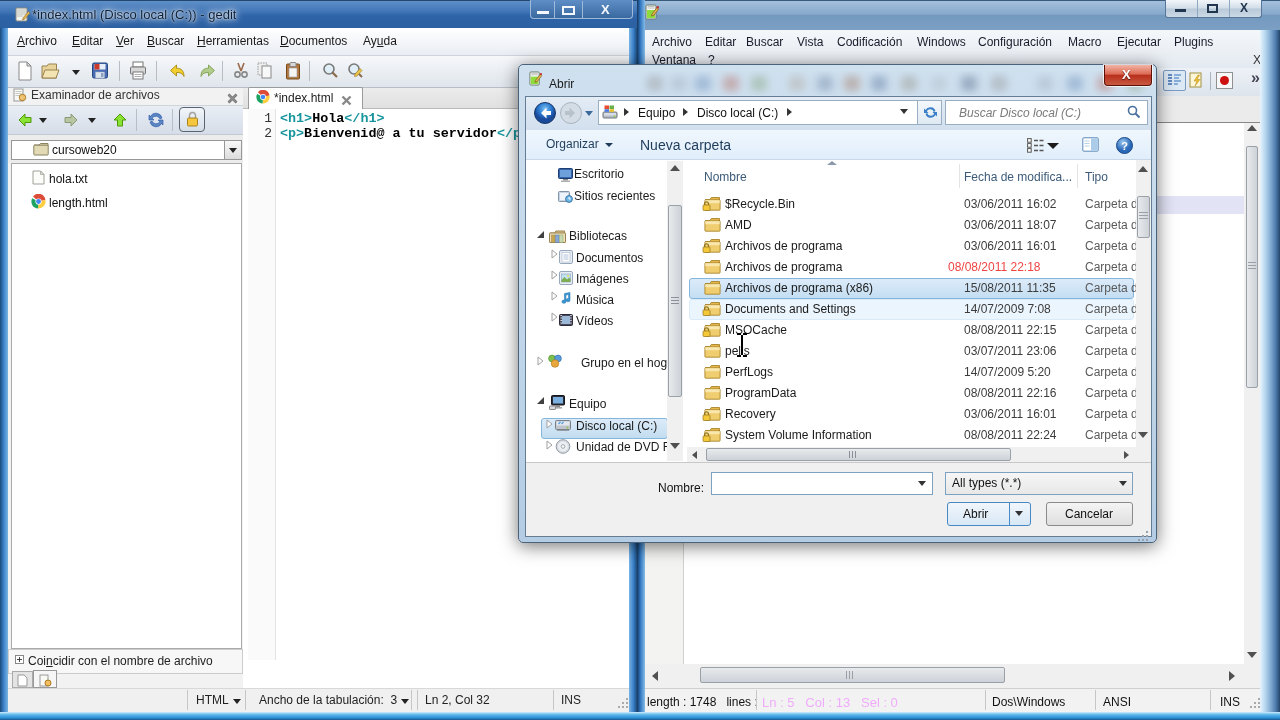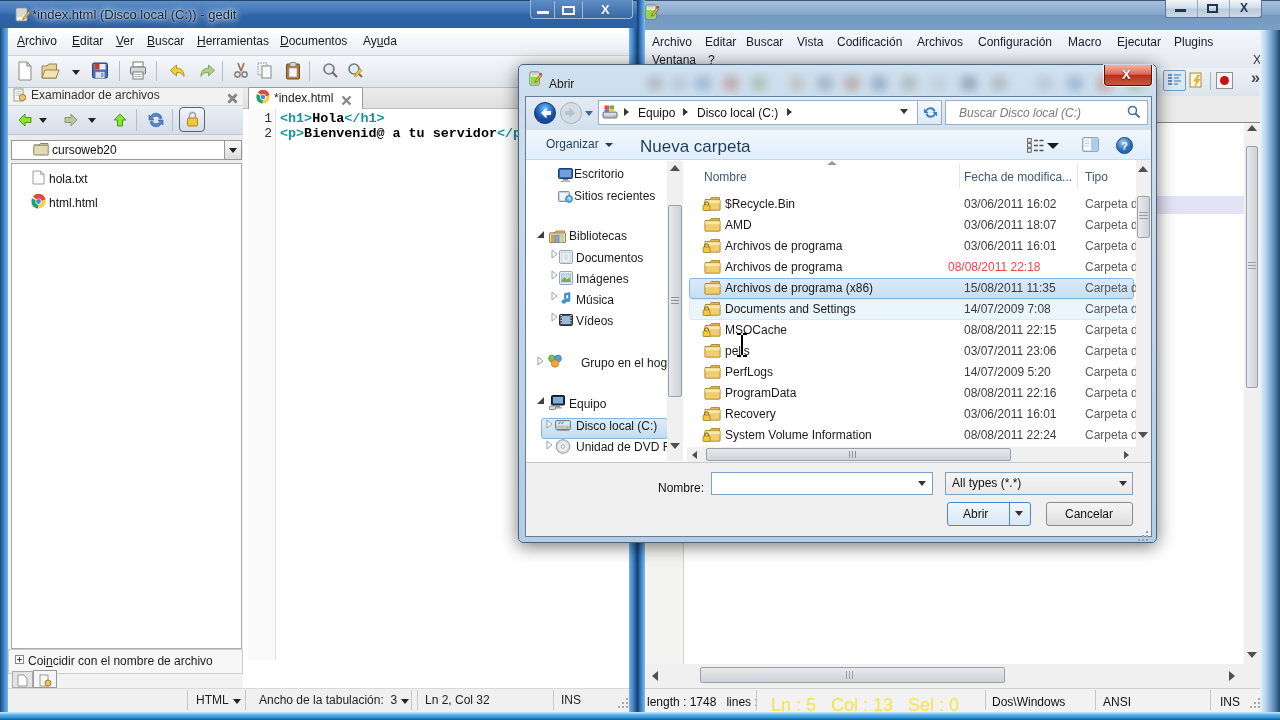--- a/index.html
+++ b/index.html
@@ -158,21 +158,21 @@
         </svg></div>
   <div class="txt" style="left:49px;top:172px;font-size:12px;color:#111;">hola.txt</div>
   <div class="abs" id="fl-chrome" style="left:31px;top:194px;width:15px;height:15px;"><svg width="15" height="15" viewBox="0 0 15 15">
           <circle cx="7.5" cy="7.5" r="7" fill="#fff"></circle>
           <path d="M7.5 7.5 L2 2.4 A7 7 0 0 1 14.4 6 Z" fill="#dd4b39"></path>
           <path d="M7.5 7.5 L14.4 6 A7 7 0 0 1 7 14.5 Z" fill="#ffcd40"></path>
           <path d="M7.5 7.5 L7 14.5 A7 7 0 0 1 1.2 4.2 Z" fill="#1da462"></path>
           <circle cx="7.5" cy="7.5" r="3.1" fill="#fff"></circle>
           <circle cx="7.5" cy="7.5" r="2.4" fill="#4285f4"></circle>
         </svg></div>
-  <div class="txt" style="left:49px;top:196px;font-size:12px;color:#111;">html.html</div>
+  <div class="txt" style="left:49px;top:196px;font-size:12px;color:#111;">length.html</div>
 
   <div class="abs" style="left:8px;top:649px;width:235px;height:25px;background:#f7f7f7;border:1px solid #ccc;"></div>
   <div class="abs" style="left:15px;top:655px;width:9px;height:9px;border:1px solid #888;background:#fff;"></div>
   <div class="abs" style="left:17px;top:659px;width:5px;height:1px;background:#444;"></div>
   <div class="abs" style="left:19px;top:657px;width:1px;height:5px;background:#444;"></div>
   <div class="txt" style="left:28px;top:654px;font-size:12px;color:#222;">Coi<u>n</u>cidir con el nombre de archivo</div>
 
   <div class="abs" style="left:12px;top:671px;width:21px;height:17px;background:#e4e4e4;border:1px solid #aaa;"></div>
   <div class="abs" style="left:33px;top:670px;width:24px;height:18px;background:#f6f6f6;border:1px solid #999;"></div>
   <div class="abs" id="mt1" style="left:17px;top:673px;width:11px;height:13px;"><svg width="11" height="13" viewBox="0 0 11 13">
@@ -243,21 +243,21 @@
   <div class="abs" style="left:538px;top:9px;width:11px;height:3px;background:#20364e;"></div>
   <div class="abs" style="left:570px;top:4px;width:11px;height:9px;border:2px solid #20364e;"></div>
   <div class="txt" style="left:603px;top:1px;font-size:12px;font-weight:bold;color:#20364e;">X</div>
 
   <div class="abs" style="left:4px;top:30px;width:633px;height:38px;background:linear-gradient(180deg,#f4f7fa,#e4eaf1);"></div>
   <div class="txt" style="left:15px;top:35px;font-size:12px;color:#1a1a2a;">Archivo</div>
       <div class="txt" style="left:68px;top:35px;font-size:12px;color:#1a1a2a;">Editar</div>
       <div class="txt" style="left:109px;top:35px;font-size:12px;color:#1a1a2a;">Buscar</div>
       <div class="txt" style="left:160px;top:35px;font-size:12px;color:#1a1a2a;">Vista</div>
       <div class="txt" style="left:200px;top:35px;font-size:12px;color:#1a1a2a;">Codificación</div>
-      <div class="txt" style="left:280px;top:35px;font-size:12px;color:#1a1a2a;">Archivos</div>
+      <div class="txt" style="left:280px;top:35px;font-size:12px;color:#1a1a2a;">Windows</div>
       <div class="txt" style="left:341px;top:35px;font-size:12px;color:#1a1a2a;">Configuración</div>
       <div class="txt" style="left:431px;top:35px;font-size:12px;color:#1a1a2a;">Macro</div>
       <div class="txt" style="left:480px;top:35px;font-size:12px;color:#1a1a2a;">Ejecutar</div>
       <div class="txt" style="left:537px;top:35px;font-size:12px;color:#1a1a2a;">Plugins</div>
   <div class="txt" style="left:15px;top:53px;font-size:12px;color:#1a1a2a;">Ventana ?</div>
   <div class="txt" style="left:616px;top:53px;font-size:12px;color:#333;">X</div>
 
   <div class="abs" style="left:4px;top:68px;width:633px;height:28px;background:linear-gradient(180deg,#eef2f7,#dde4ec);"></div>
   <div class="abs" id="npp-tb-right" style="left:520px;top:68px;width:117px;height:28px;"><div class="abs" style="left:6px;top:2px;width:23px;height:21px;background:#dce8f4;border:1px solid #7a9ac0;border-radius:2px;"></div><svg class="abs" style="left:10px;top:5px;" width="15" height="15" viewBox="0 0 15 15">
           <path d="M1 2 h4 M1 5 h4 M1 8 h4 M1 11 h4" stroke="#3a6ab0" stroke-width="1.4"></path>
@@ -287,21 +287,21 @@
 
   <div class="abs" style="left:8px;top:664px;width:615px;height:24px;background:#f0f0f0;"></div>
   <div class="abs" style="left:63px;top:667px;width:305px;height:16px;background:linear-gradient(180deg,#e8eaec,#cdd2d8);border:1px solid #9aa0a8;border-radius:2px;"></div>
       <div class="abs" style="left:209px;top:671px;width:1px;height:8px;background:#9aa0a8;box-shadow:3px 0 0 #9aa0a8, 6px 0 0 #9aa0a8;"></div>
   <div class="abs" style="left:15px;top:671px;width:0;height:0;border-top:5px solid transparent;border-bottom:5px solid transparent;border-right:6px solid #505050;"></div>
   <div class="abs" style="left:592px;top:671px;width:0;height:0;border-top:5px solid transparent;border-bottom:5px solid transparent;border-left:6px solid #505050;"></div>
 
   <div class="abs" style="left:4px;top:688px;width:633px;height:24px;background:#f2f2f2;border-top:1px solid #cfcfcf;"></div>
   <div class="txt" style="left:10px;top:695px;font-size:12px;color:#111;">length : 1748&nbsp;&nbsp;&nbsp;lines :</div>
   <div class="abs" style="left:119px;top:690px;width:1px;height:20px;background:#c6c6c6;"></div>
-  <div class="txt" style="left:125px;top:695px;font-size:18px;color:#fde047;margin-left:9px;">Ln : 5&nbsp;&nbsp;&nbsp;Col : 13&nbsp;&nbsp;&nbsp;Sel : 0</div>
+  <div class="txt" style="left:125px;top:695px;font-size:13px;color:#f0abfc;">Ln : 5&nbsp;&nbsp;&nbsp;Col : 13&nbsp;&nbsp;&nbsp;Sel : 0</div>
   <div class="abs" style="left:348px;top:690px;width:1px;height:20px;background:#c6c6c6;"></div>
   <div class="txt" style="left:355px;top:695px;font-size:12px;color:#111;">Dos\Windows</div>
   <div class="abs" style="left:458px;top:690px;width:1px;height:20px;background:#c6c6c6;"></div>
   <div class="txt" style="left:466px;top:695px;font-size:12px;color:#111;">ANSI</div>
   <div class="abs" style="left:573px;top:690px;width:1px;height:20px;background:#c6c6c6;"></div>
   <div class="txt" style="left:583px;top:695px;font-size:12px;color:#111;">INS</div>
       <div class="abs" style="left:621px;top:698px;width:2px;height:2px;background:#aaa;box-shadow:-4px 4px 0 #aaa,0 4px 0 #aaa,-8px 8px 0 #aaa,-4px 8px 0 #aaa,0 8px 0 #aaa;"></div>
 
   <div class="abs" style="left:0;top:0;width:8px;height:720px;background:linear-gradient(90deg,#16375c,#2e74be 40%,#86bce8);"></div>
   <div class="abs" style="left:623px;top:30px;width:20px;height:682px;background:linear-gradient(90deg,#e8f4fc 0%,#b8d8f0 25%,#7fa8d0 55%,#4a78aa 80%,#24466a 100%);"></div>
@@ -388,21 +388,21 @@
   <div class="abs" style="left:426px;top:35px;width:203px;height:25px;background:#fff;border:1px solid #98aec2;"></div>
   <div class="txt" style="left:440px;top:41px;font-size:12px;font-style:italic;color:#7a7a7a;">Buscar Disco local (C:)</div>
   <div class="abs" id="search-mag" style="left:608px;top:40px;width:14px;height:14px;"><svg width="14" height="14" viewBox="0 0 14 14">
           <circle cx="5.5" cy="5.5" r="4" fill="none" stroke="#4a70a0" stroke-width="1.6"></circle>
           <path d="M8.5 8.5 L12.5 12.5" stroke="#4a70a0" stroke-width="2"></path>
         </svg></div>
 
   <div class="abs" style="left:7px;top:65px;width:625px;height:30px;background:linear-gradient(180deg,#f0f7fd,#e0eefb);border-bottom:1px solid #c8d8e8;"></div>
   <div class="txt" style="left:27px;top:72px;font-size:12px;color:#1e3c5a;">Organizar</div>
   <div class="abs" style="left:86px;top:78px;width:0;height:0;border-left:4px solid transparent;border-right:4px solid transparent;border-top:4px solid #1e3c5a;"></div>
-  <div class="txt" style="left:121px;top:72px;font-size:17px;color:#1e3c5a;">Nueva carpeta</div>
+  <div class="txt" style="left:121px;top:72px;font-size:14px;color:#1e3c5a;">Nueva carpeta</div>
   <div class="abs" id="cb-icons" style="left:500px;top:65px;width:130px;height:30px;">
         <svg class="abs" style="left:8px;top:8px;" width="18" height="15" viewBox="0 0 18 15">
           <rect x="0.6" y="0.6" width="3.6" height="3.6" fill="#fff" stroke="#555"></rect>
           <rect x="0.6" y="5.6" width="3.6" height="3.6" fill="#fff" stroke="#555"></rect>
           <rect x="0.6" y="10.6" width="3.6" height="3.6" fill="#fff" stroke="#555"></rect>
           <path d="M7 2.5 h4 M12.5 2.5 h4 M7 7.5 h4 M12.5 7.5 h4 M7 12.5 h4 M12.5 12.5 h4" stroke="#555" stroke-width="1.4"></path>
         </svg>
         <div class="abs" style="left:28px;top:13px;width:0;height:0;border-left:6px solid transparent;border-right:6px solid transparent;border-top:6px solid #1a1a1a;"></div>
         <svg class="abs" style="left:63px;top:7px;" width="17" height="15" viewBox="0 0 17 15">
           <rect x="0.8" y="0.8" width="15.4" height="13.4" rx="1" fill="#fff" stroke="#5a88b8"></rect>

